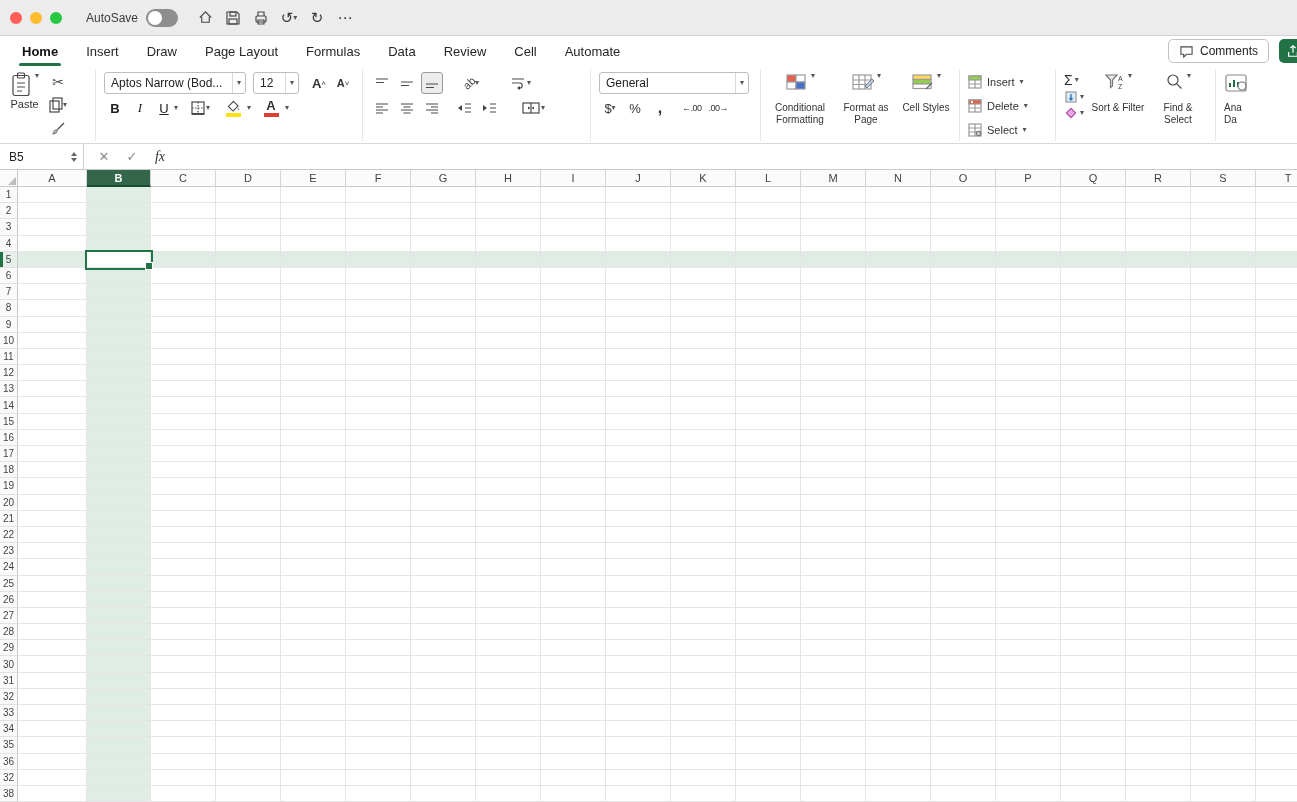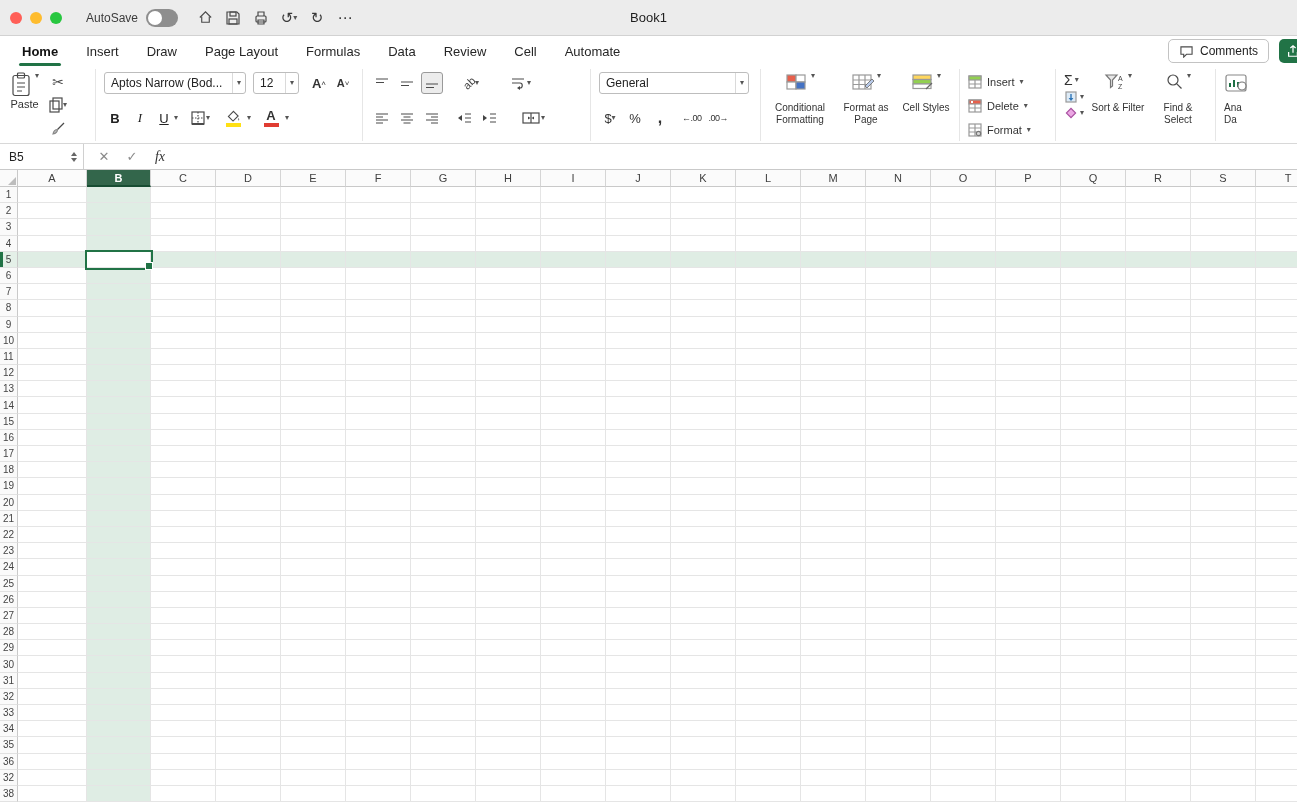--- a/index.html
+++ b/index.html
@@ -43,21 +43,21 @@
   .comments-btn { display:flex; align-items:center; gap:6px; border:1px solid #C3C3C3; border-radius:5px;
     height:24px; padding:0 10px; font-size:12px; background:#fff; color:#222; }
   .share-btn { width:28px; height:24px; background:var(--green,#217346); border-radius:5px;
     margin-right:-18px; display:flex; align-items:center; justify-content:center; }
   .share-btn svg { stroke:#fff; fill:none; stroke-width:1.4; }
 
   
   .ribbon { height:78px; display:flex; background:#fff; border-bottom:1px solid #D8D8D8;
     padding:3px 0 2px 2px; overflow:hidden; align-items:stretch; }
   .group { display:flex; padding:3px 8px; border-right:1px solid #E6E6E6; align-items:flex-start; flex:none; }
-  .rows { display:flex; flex-direction:column; gap:13px; }
+  .rows { display:flex; flex-direction:column; gap:3px; }
   .rrow { display:flex; align-items:center; gap:3px; }
   .rbtn { display:flex; align-items:center; justify-content:center; min-width:22px; height:22px;
     border-radius:3px; color:#3a3a3a; }
   .rbtn.selbox { border:1px solid #9a9a9a; background:#ECECEC; }
   .combo { border:1px solid #BDBDBD; border-radius:3px; height:22px; display:flex; align-items:center;
     font-size:12px; padding:0 0 0 6px; background:#fff; color:#222; }
   .combo .cwrap { margin-left:auto; border-left:1px solid #DADADA; align-self:stretch;
     display:flex; align-items:center; padding:0 4px; }
   .glyph { font-size:13px; color:#333; }
 
@@ -179,21 +179,20 @@
     <span class="tb-btn ic">
       <svg width="16" height="16" viewBox="0 0 16 16">
           <rect x="3" y="6" width="10" height="6" rx="1"></rect>
           <path d="M5 6V2h6v4M5 10h6v4H5z"></path>
         </svg>
     </span>
     <span class="tb-btn">↺<span class="caret">▾</span></span>
     <span class="tb-btn">↻</span>
     <span class="tb-btn">⋯</span>
   </div>
-  <span class="tb-title">Book1</span>
 </div>
 
 <div class="tabbar">
   <div id="tabs" style="display:flex;height:100%;">
       <span class="tab active">Home</span>
       <span class="tab">Insert</span>
       <span class="tab">Draw</span>
       <span class="tab">Page Layout</span>
       <span class="tab">Formulas</span>
       <span class="tab">Data</span>
@@ -503,21 +502,21 @@
         <span class="caret">▾</span>
       </div>
       <div class="cellrow">
         <span class="ic">
           <svg width="14" height="14" viewBox="0 0 14 14">
               <rect x="1" y="1" width="12" height="12" fill="#fff" stroke="#999"></rect>
               <path d="M1 5h12M1 9h12M7 1v12" stroke="#999"></path>
               <circle cx="10.5" cy="10.5" r="2.2" fill="#D9D9D9" stroke="#777"></circle>
             </svg>
         </span>
-        <span>Format</span>
+        <span>Select</span>
         <span class="caret">▾</span>
       </div>
     </div>
   </div>
 
   <div class="group g-edit">
     <div class="edit-col1">
       <div class="rrow">
         <span class="glyph" style="font-size:14px;">Σ</span>
         <span class="caret">▾</span>

